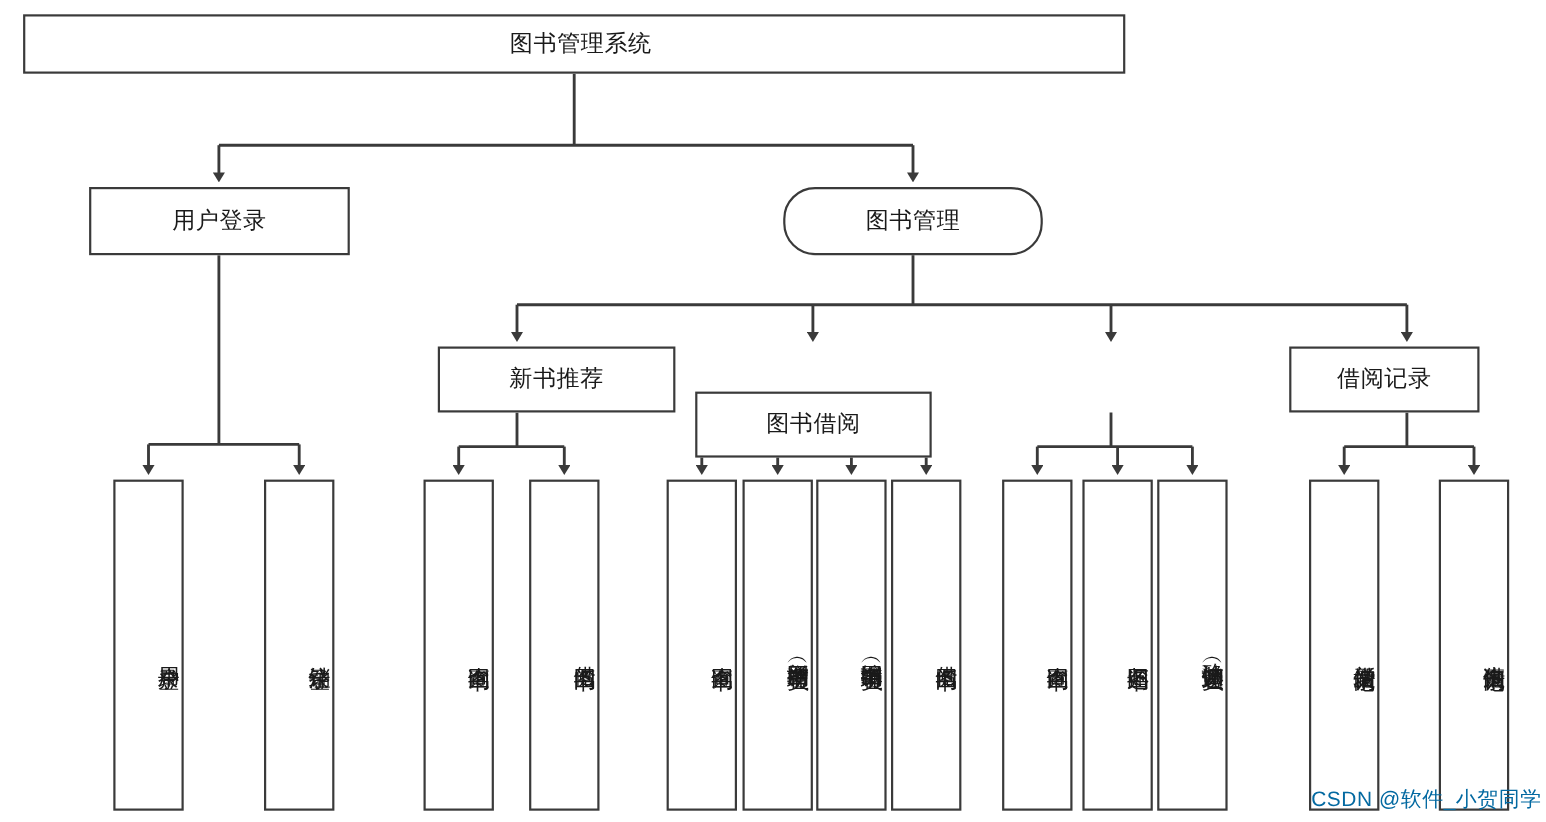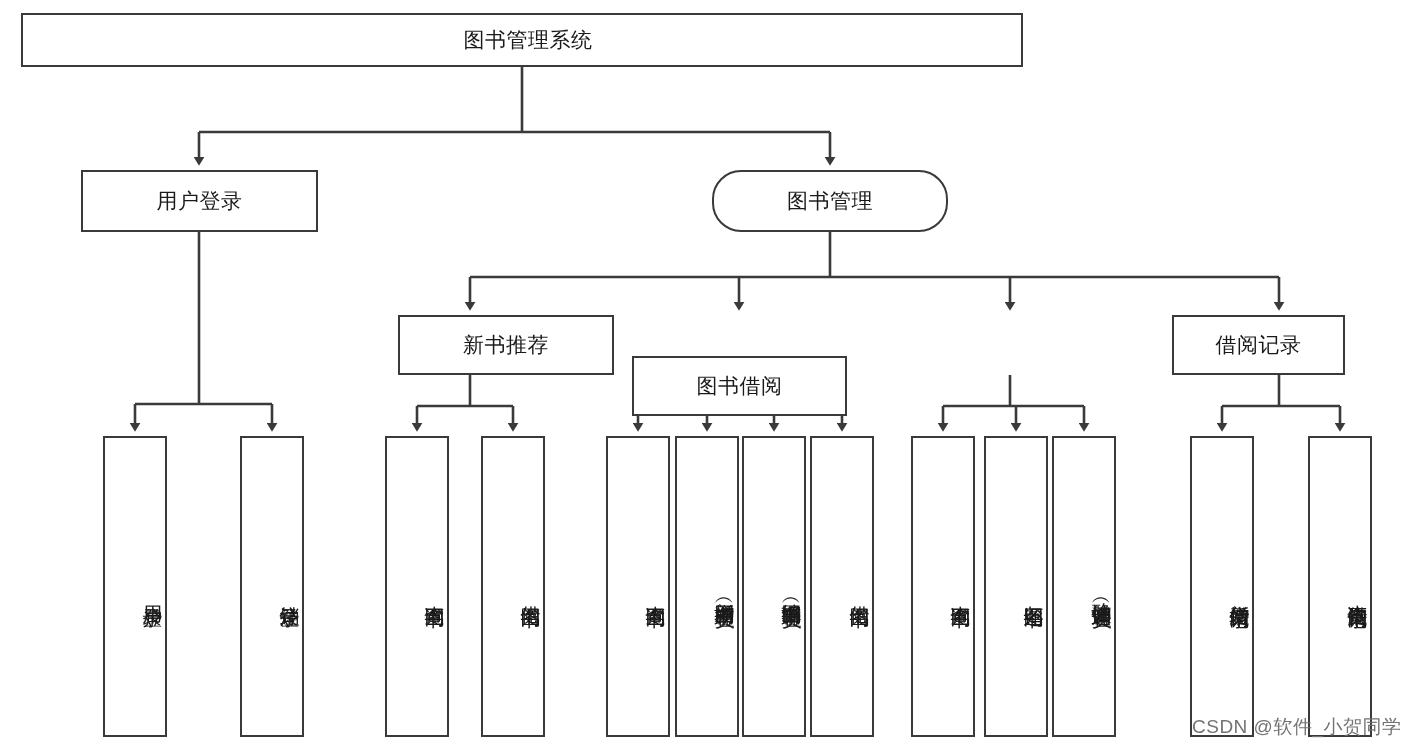--- a/index.html
+++ b/index.html
@@ -54,21 +54,21 @@
     justify-content: center;
   }
   .node-v .vlabel {
     writing-mode: vertical-rl;
     text-orientation: upright;
     display: block;
   }
   .watermark {
     position: absolute;
     font-size: 19px;
-    color: #737373;
+    color: #0369a1;
     letter-spacing: 0.5px;
     white-space: nowrap;
     z-index: 5;
     font-family: "Liberation Sans", "DejaVu Sans", sans-serif;
   }
 </style>
 </head>
 <body>
 
 <div id="canvas">

